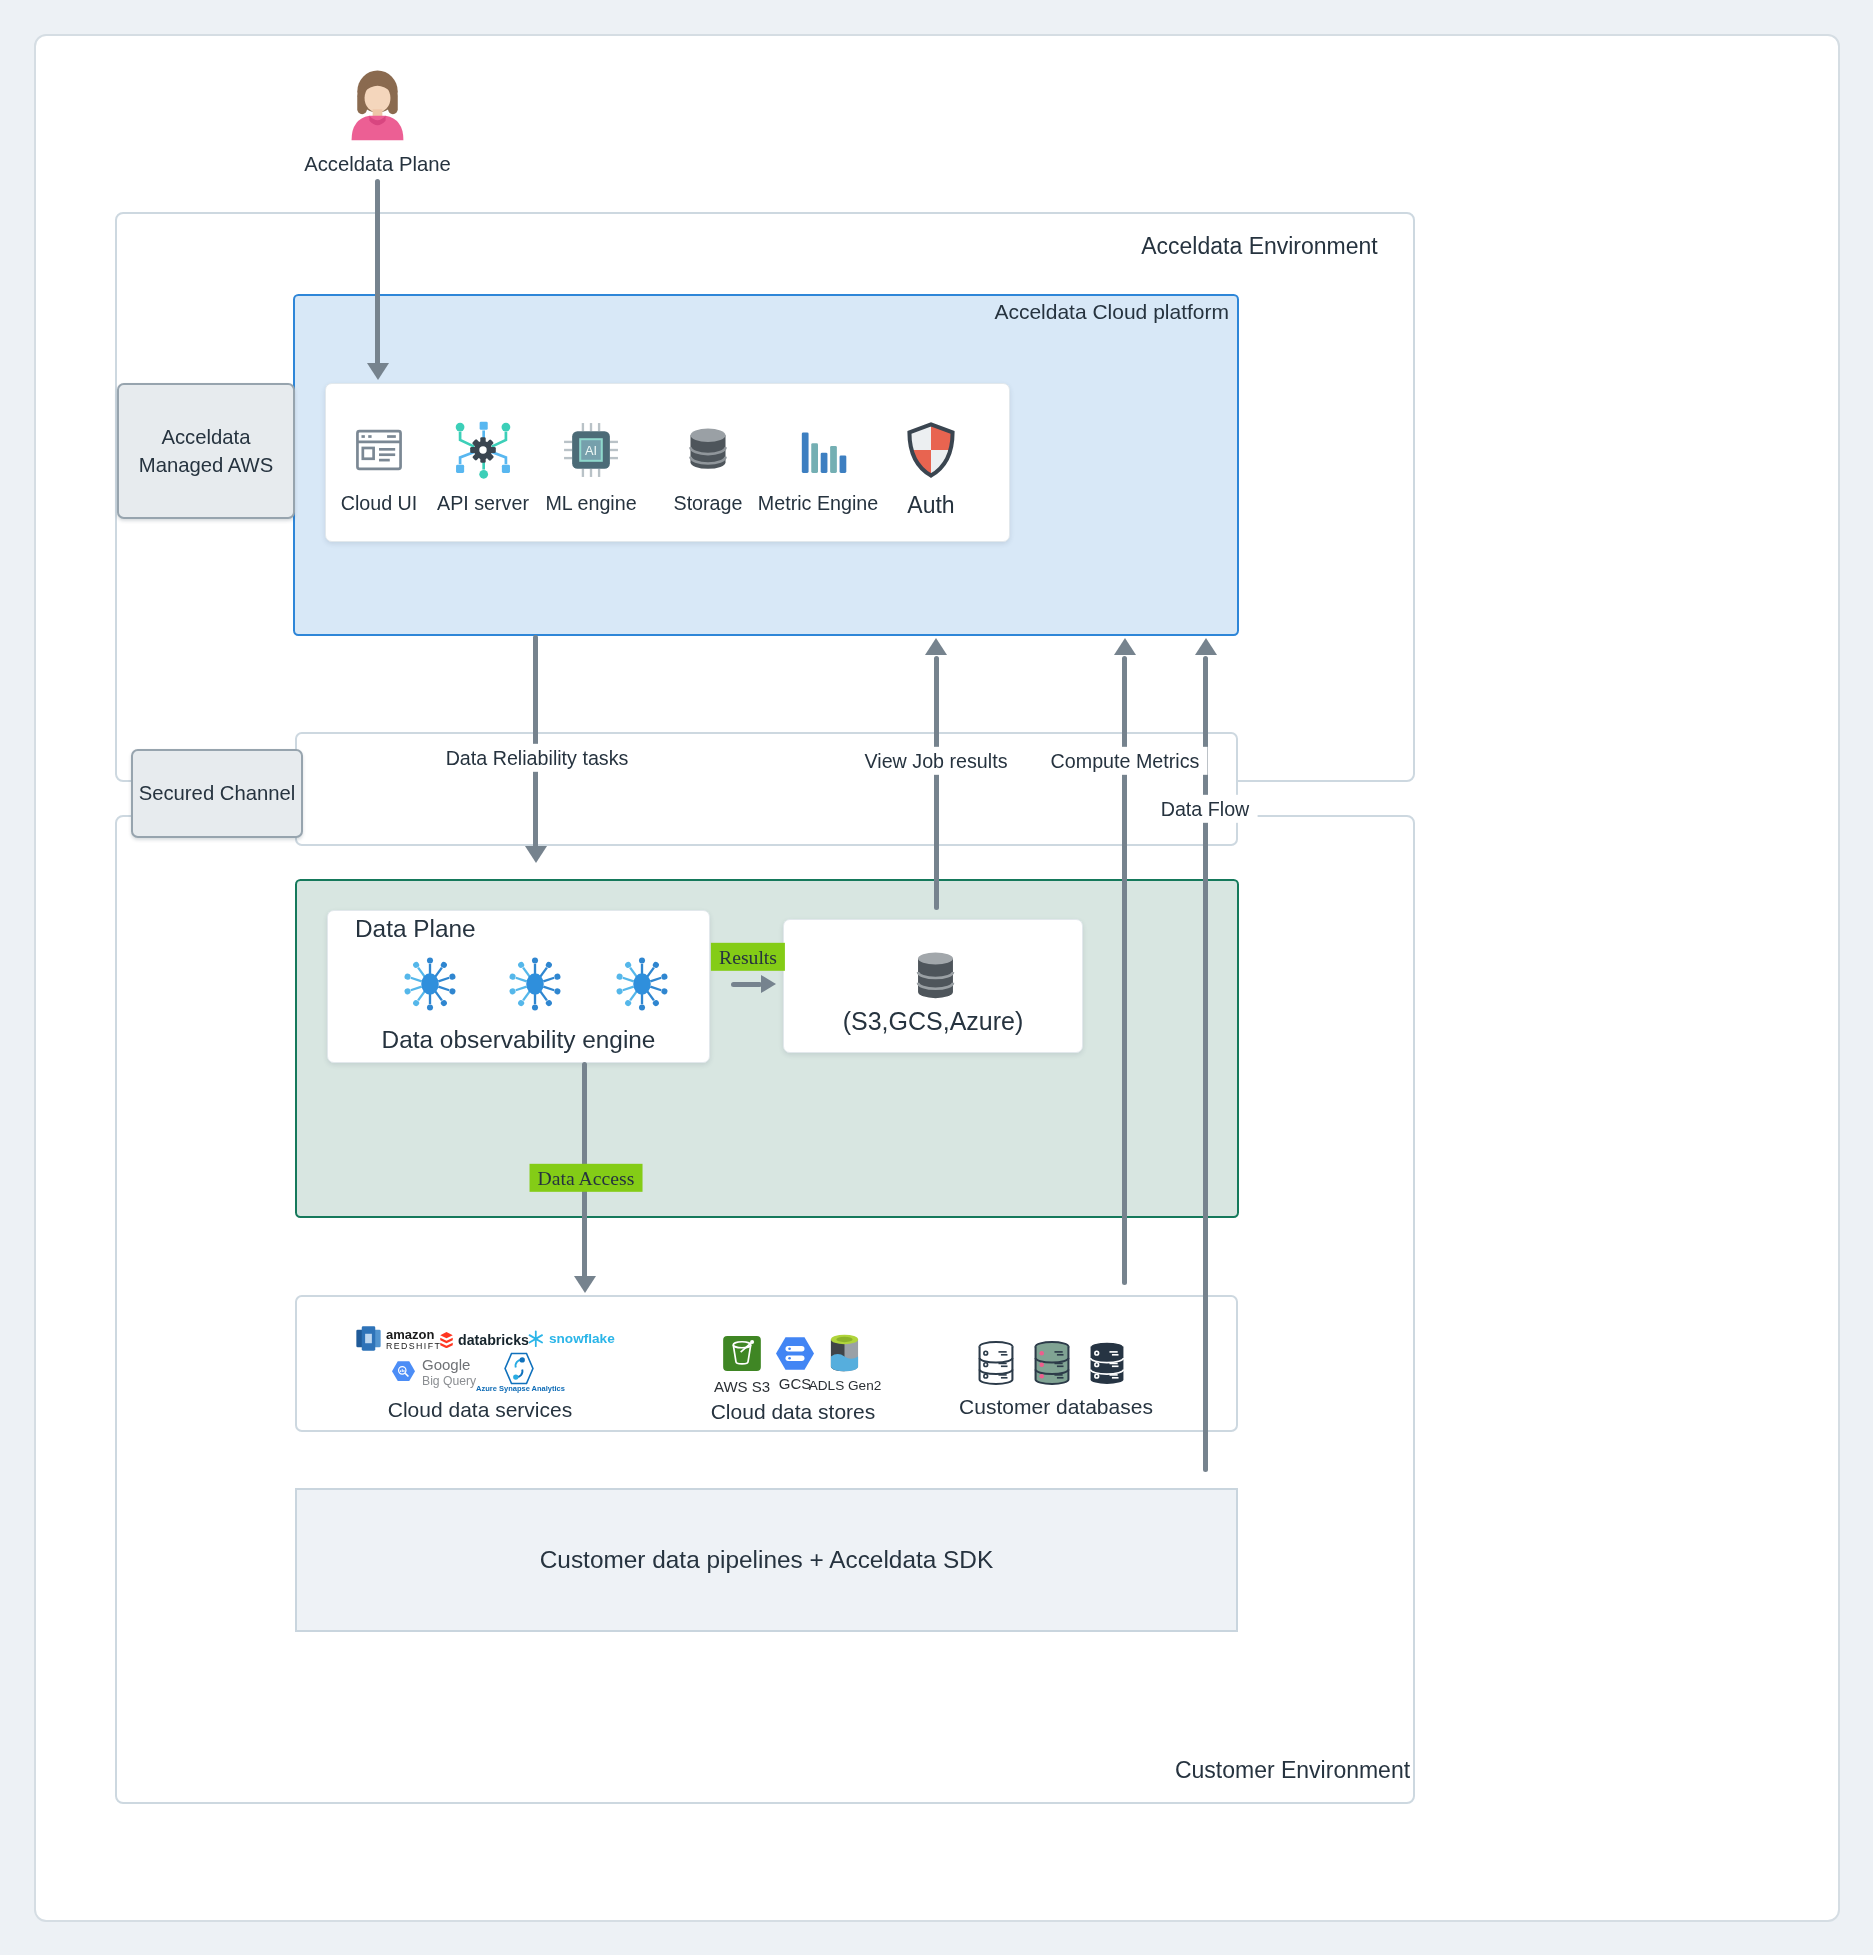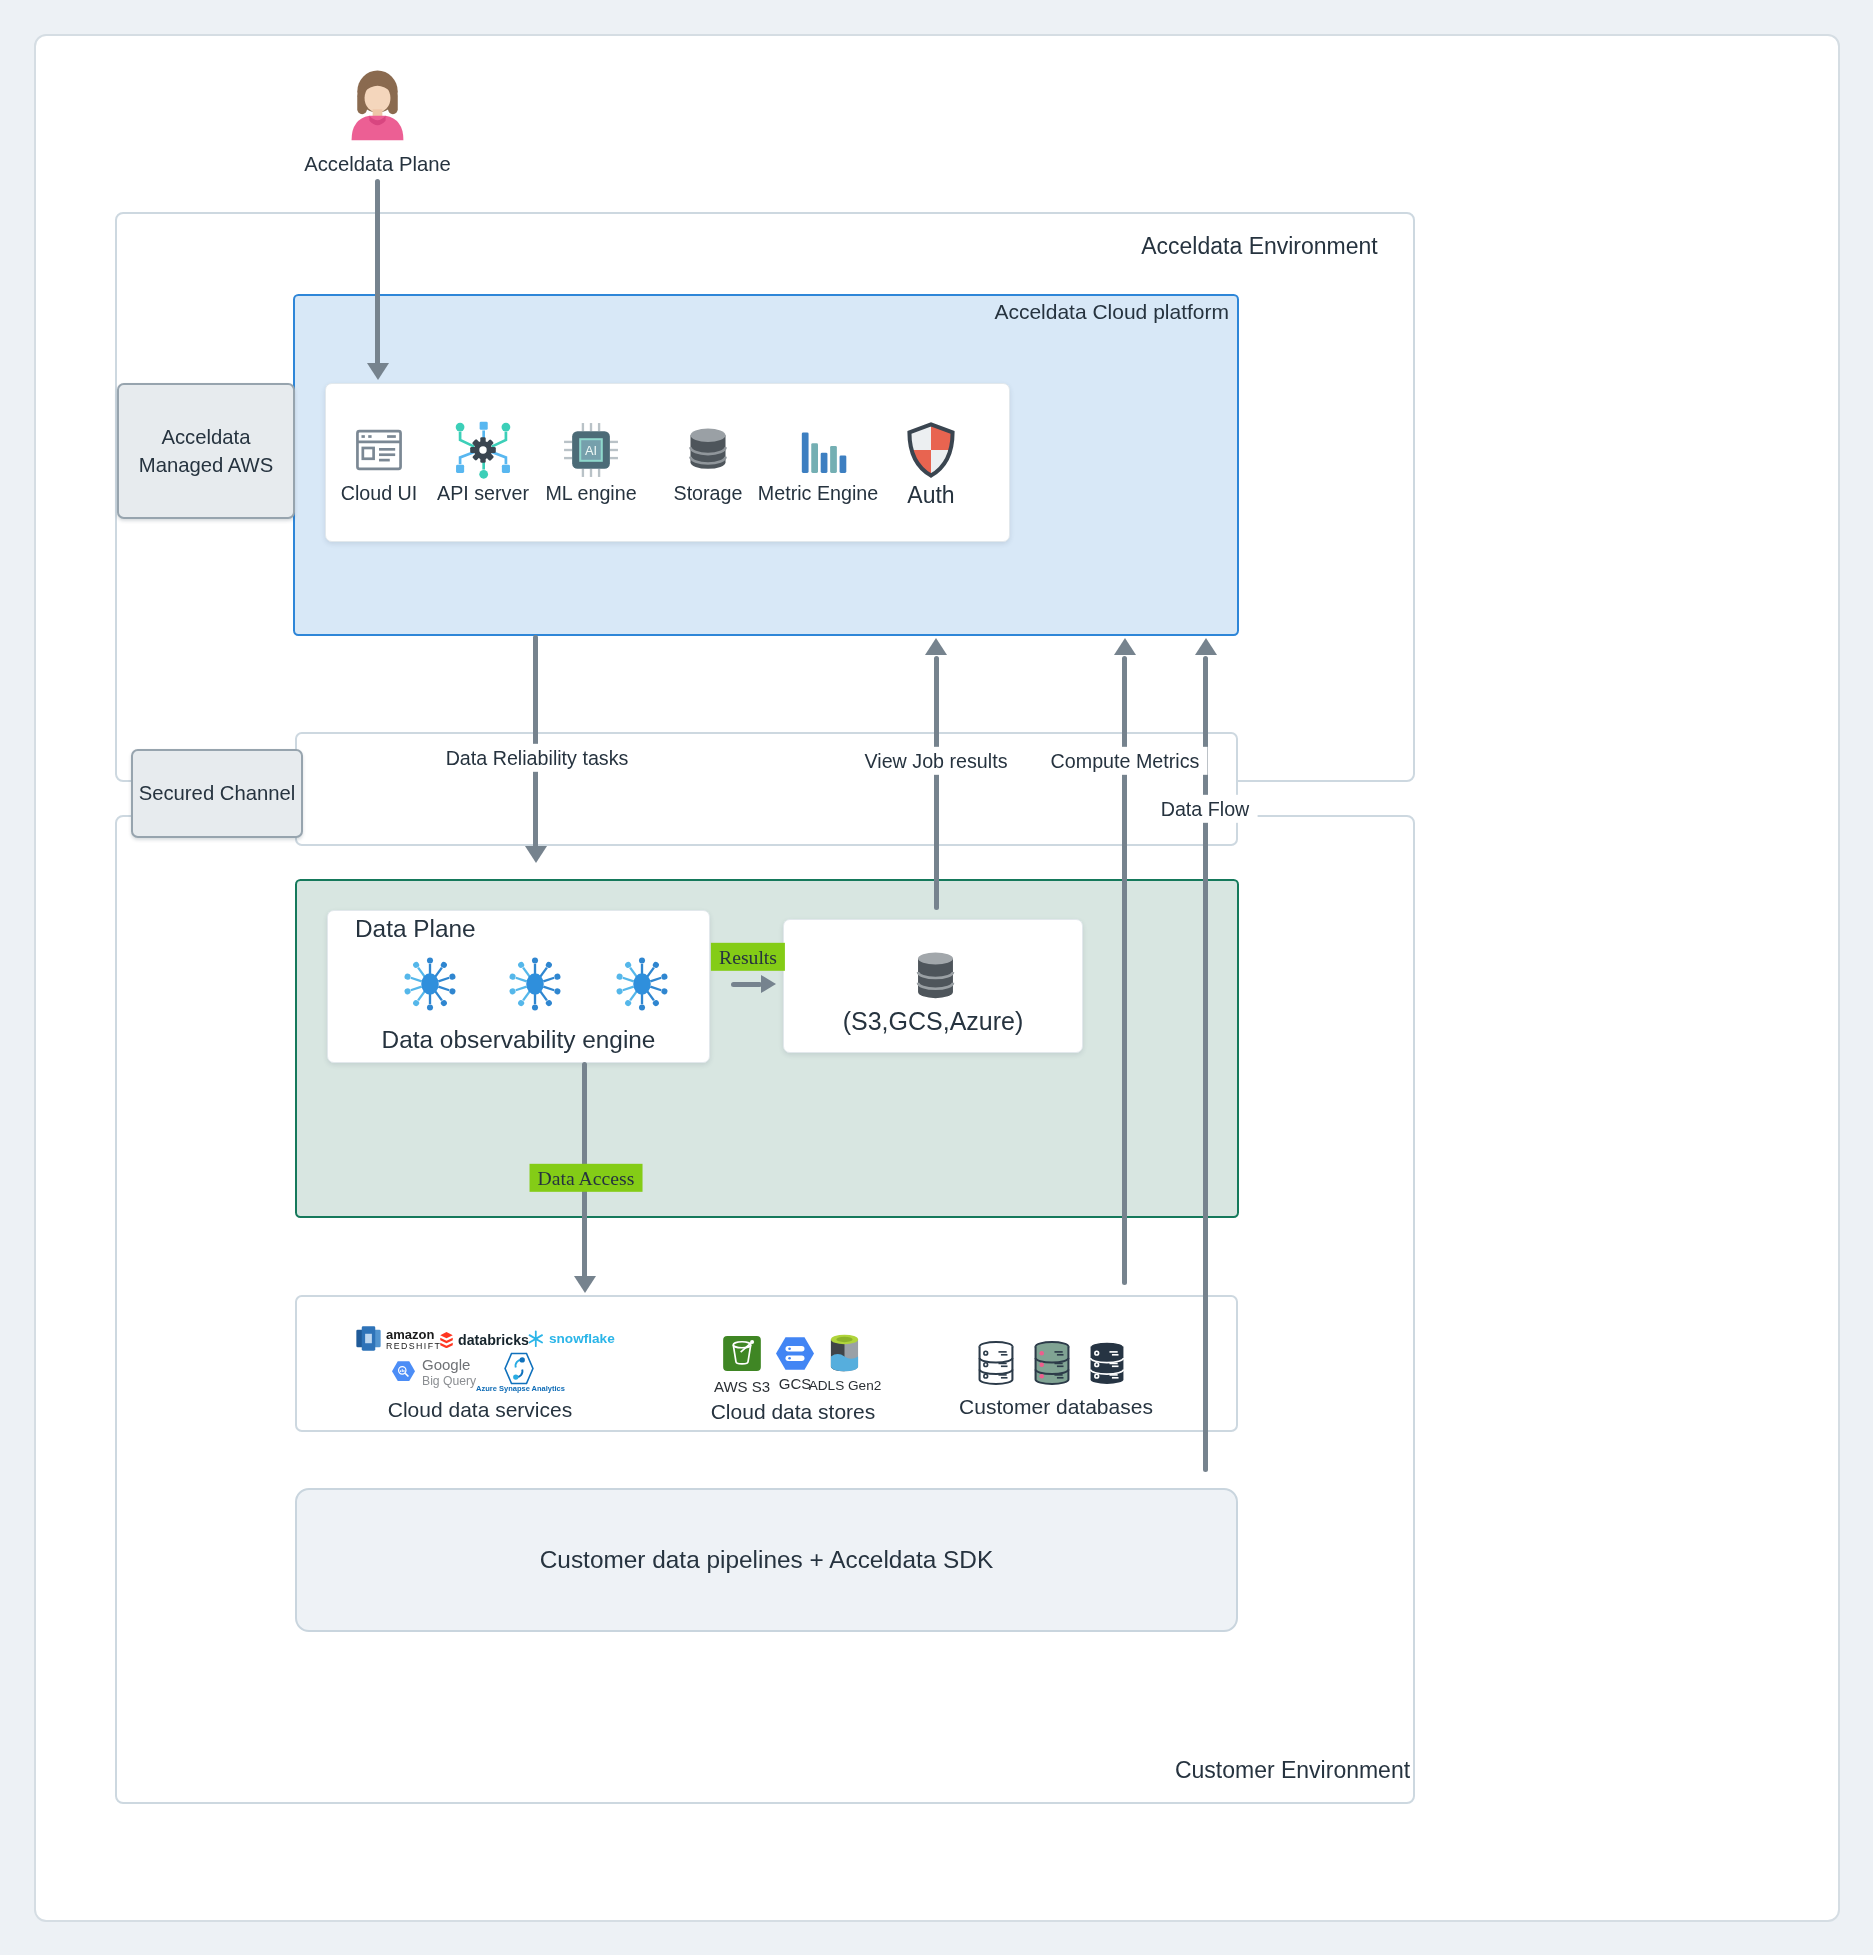--- a/index.html
+++ b/index.html
@@ -13,34 +13,34 @@
   .outer-card{left:34px;top:34px;width:1806px;height:1888px;background:#ffffff;border:2px solid #d5dde3;border-radius:12.2px;}
   .env{background:#ffffff;border:2px solid #cdd8e0;border-radius:8.1px;}
   .env-title{position:absolute;font-size:23px;color:#26333f;text-align:center;}
   .side{background:#e7ebee;border:2px solid #97a4ae;border-radius:6.8px;display:flex;align-items:center;justify-content:center;
         text-align:center;font-size:20.3px;line-height:1.4;color:#26333f;box-shadow:0 2px 3.4px rgba(40,60,80,.18);padding:5.4px;}
   .bluebox{left:293px;top:294px;width:946px;height:342px;background:#d8e8f7;border:2.7px solid #2e86d8;border-radius:5.4px;}
   .greenbox{left:295px;top:879px;width:944px;height:339px;background:#d8e6e1;border:2.7px solid #15795b;border-radius:5.4px;}
   .card{background:#ffffff;border:1.4px solid #e2e8ec;border-radius:6.8px;box-shadow:0 2px 5.4px rgba(40,60,80,.12);}
   .chanbox{left:295px;top:732px;width:943px;height:114px;background:#ffffff;border:2px solid #cdd8e0;border-radius:6.8px;}
   .svcbox{left:295px;top:1295px;width:943px;height:137px;background:#ffffff;border:2px solid #cdd8e0;border-radius:6.8px;}
-  .pipebox{left:295px;top:1488px;width:943px;height:144px;background:#eef2f6;border:2px solid #c9d5de;border-radius:14px;
+  .pipebox{left:295px;top:1488px;width:943px;height:144px;background:#eef2f6;border:2px solid #c9d5de;border-radius:0;
            display:flex;align-items:center;justify-content:center;font-size:24.4px;}
   .vline{position:absolute;width:4.7px;background:#76838e;border-radius:2.7px;z-index:20;}
   .hline{position:absolute;height:4.7px;background:#76838e;border-radius:2.7px;z-index:20;}
   .ah{position:absolute;width:0;height:0;z-index:20;}
   .ah-down{border-left:11px solid transparent;border-right:11px solid transparent;border-top:17.6px solid #76838e;}
   .ah-up{border-left:11px solid transparent;border-right:11px solid transparent;border-bottom:17.6px solid #76838e;}
   .ah-right{border-top:9.5px solid transparent;border-bottom:9.5px solid transparent;border-left:15px solid #76838e;}
   .flow-label{position:absolute;transform:translate(-50%,-50%);background:#ffffff;padding:2.7px 8.1px;font-size:19.7px;
               white-space:nowrap;z-index:30;}
   .flow-label.on-green{background:#84cc16;font-family:Liberation Serif, serif;}
   .comp{position:absolute;top:419px;width:122px;margin-left:-61px;text-align:center;z-index:5;}
   .comp .ic{display:block;margin:0 auto;}
-  .comp-label{margin-top:1px;font-size:19.7px;white-space:nowrap;}
+  .comp-label{margin-top:11px;font-size:19.7px;white-space:nowrap;}
   .comp-label.big{font-size:23px;}
   .grp-label{position:absolute;transform:translateX(-50%);font-size:21px;white-space:nowrap;}
   .mini-label{position:absolute;transform:translateX(-50%);font-size:15px;white-space:nowrap;color:#2a2f34;}
   .logo-txt{position:absolute;white-space:nowrap;}
   .z5{z-index:5;} .z6{z-index:6;} .z8{z-index:8;}
 </style>
 </head>
 <body>
 
 <div class="canvas">

